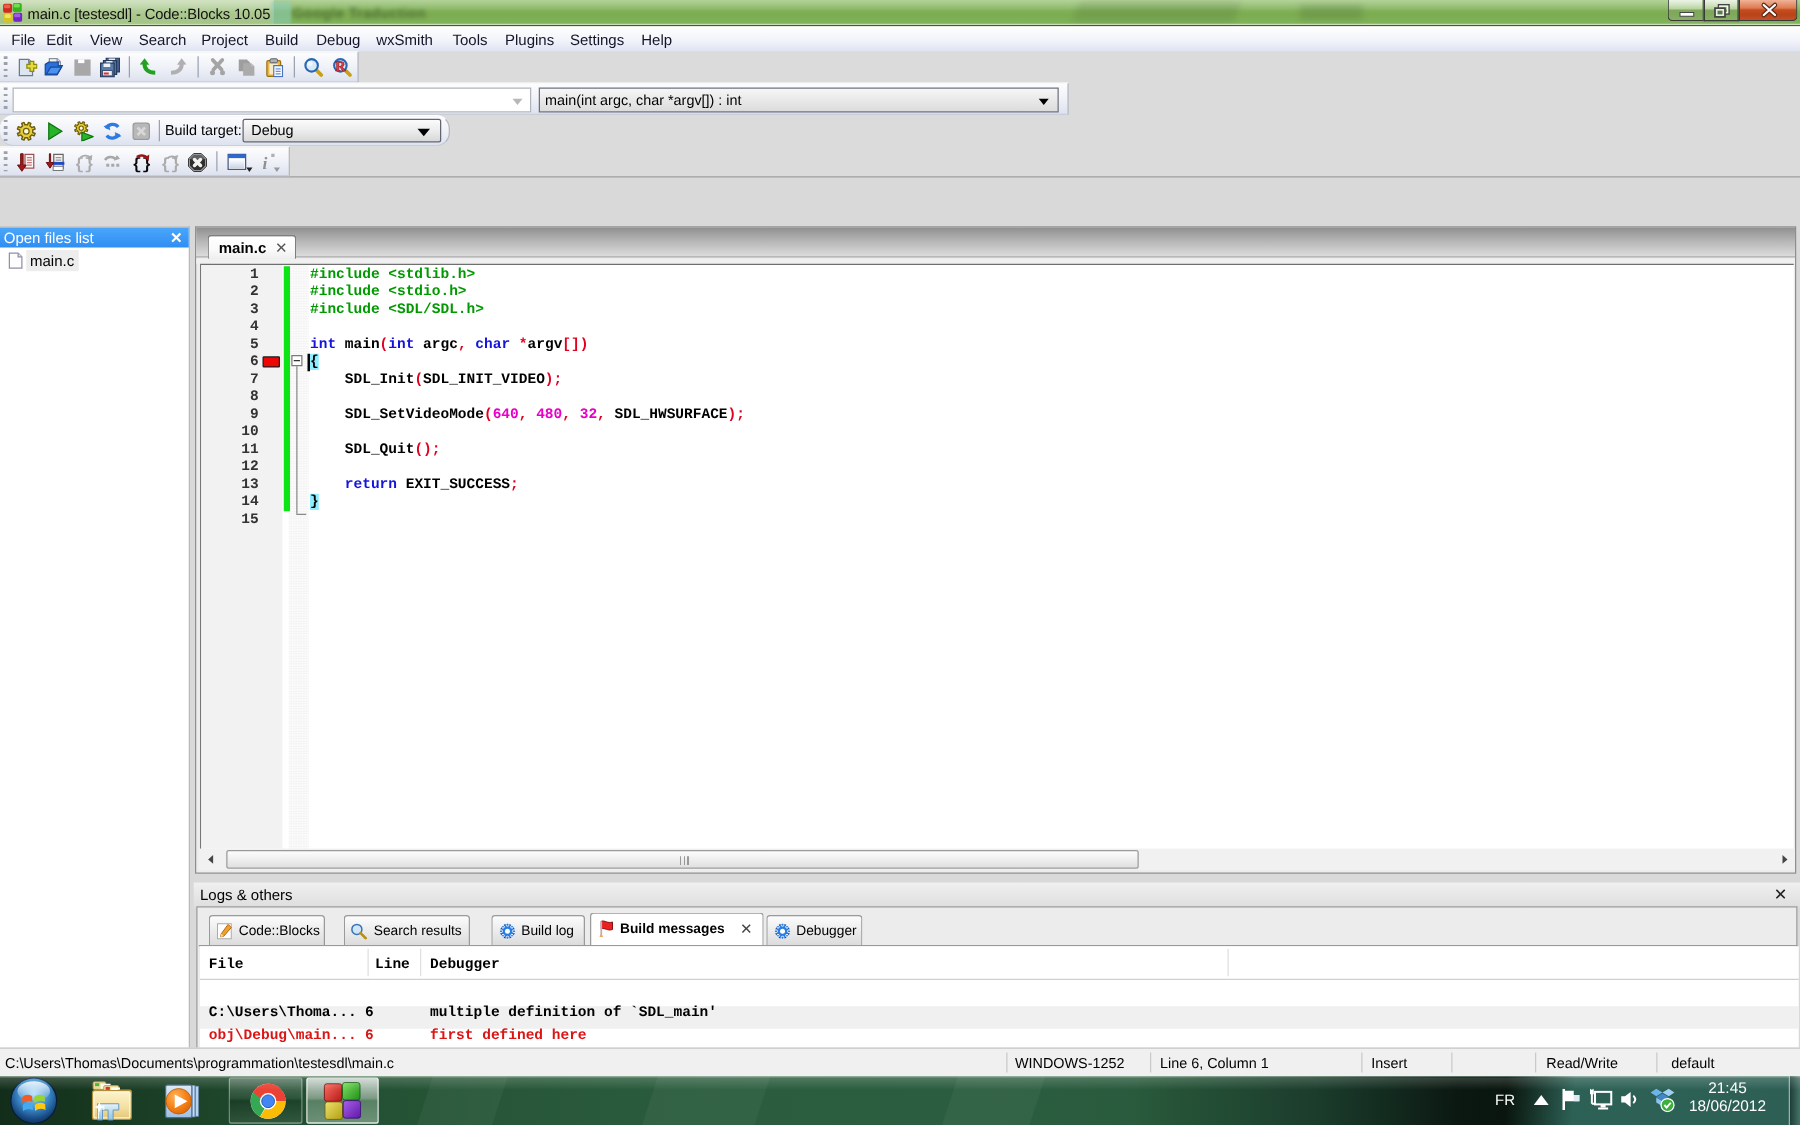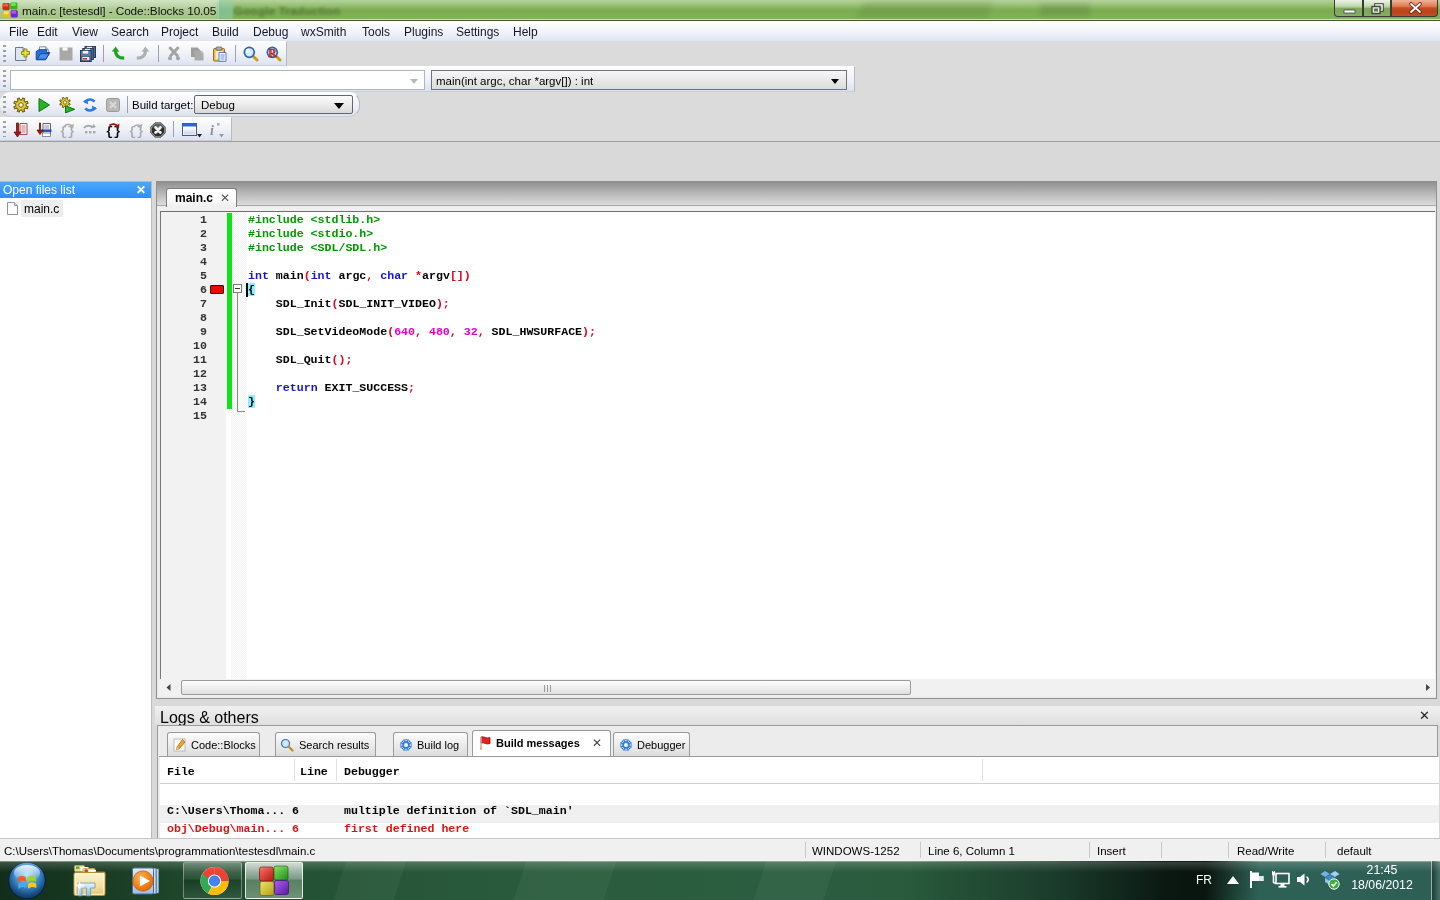--- a/index.html
+++ b/index.html
@@ -95,21 +95,21 @@
   
   #hscroll { position:absolute; left:2px; top:497px; width:1277px; height:17px; background:#f1f1f1; }
   .sbtn { position:absolute; top:1px; width:14px; height:15px; background:#f1f1f1; }
   #hthumb { position:absolute; left:22px; top:1px; width:730px; height:15px; background:linear-gradient(180deg,#fdfdfd,#e0e0e0); border:1px solid #9a9a9a; border-radius:2px; }
   #hthumb .gr { position:absolute; left:362px; top:4px; width:8px; height:7px;
      background:repeating-linear-gradient(90deg,#999 0 1px,transparent 1px 3px); }
 
   
   #logs { left:155px; top:526px; width:1285px; height:167px; }
   #logs-hdr { position:absolute; left:0; top:0; width:100%; height:20px; background:linear-gradient(180deg,#f0f0f0,#dedede); }
-  #logs-hdr .t { position:absolute; left:5px; top:3px; font-size:16px; color:#000; }
+  #logs-hdr .t { position:absolute; left:5px; top:3px; font-size:12px; color:#000; }
   #logs-hdr .x { position:absolute; right:10px; top:2px; font-size:13px; color:#222; }
   #logs-frame { position:absolute; left:2px; top:19px; width:1281px; height:146px; border:1px solid #9a9a9a; background:#ececec; }
   .ltab { position:absolute; top:6px; height:24px; border:1px solid #9a9a9a; border-bottom:none; border-radius:3px 3px 0 0; background:linear-gradient(180deg,#fcfcfc,#dcdcdc); }
   .ltab.active { top:4px; height:26px; background:#fff; z-index:2; }
   .ltab .ic { position:absolute; left:5px; top:5px; width:14px; height:14px; }
   .ltab .t { position:absolute; left:23px; top:6px; font-size:11px; color:#000; white-space:nowrap; }
   .ltab.active .t { font-weight:bold; }
   #ltabline { position:absolute; left:1px; top:30px; width:1279px; height:1px; background:#9a9a9a; }
   #logtable { position:absolute; left:2px; top:31px; width:1279px; height:114px; background:#fff; }
   .lthdr { position:absolute; top:8px; font-size:11.6px; font-weight:bold; font-family:"Liberation Mono",monospace; color:#000; }

